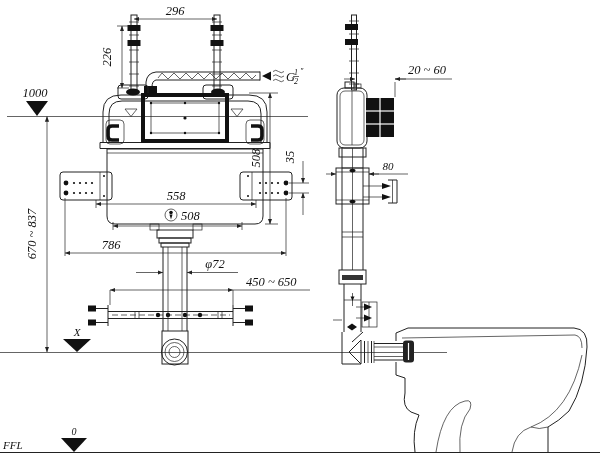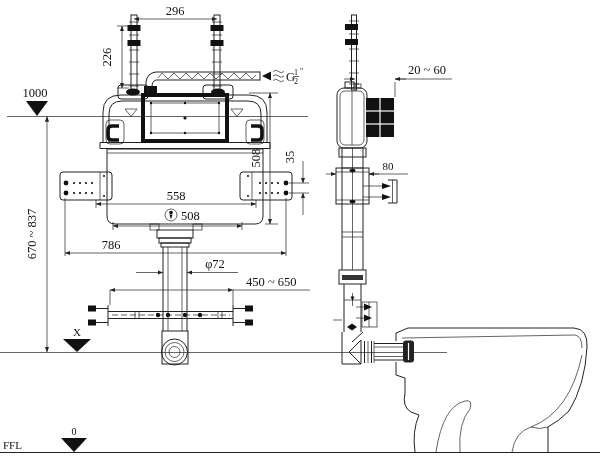--- a/index.html
+++ b/index.html
@@ -1,16 +1,16 @@
 <!DOCTYPE html>
 <html><head>
 <meta charset="utf-8">
 <style>
   html,body{margin:0;padding:0;background:#fff;}
-  .canvas{width:600px;height:465px;background:#ffffff;position:relative;overflow:hidden;}
+  .canvas{width:600px;height:465px;background:#ffffff;position:relative;overflow:hidden;font-style:italic;}
   svg{display:block;}
   .ln{fill:none;stroke:#222;stroke-width:1;}
   .thin{fill:none;stroke:#222;stroke-width:0.7;}
   .thick{fill:none;stroke:#111;stroke-width:3.5;}
   .blk{fill:#111;stroke:none;}
   .wht{fill:none;stroke:#fff;stroke-width:1.2;}
   .t{font-family:"Liberation Serif","DejaVu Serif",serif;font-size:12.5px;fill:#111;}
   .ts{font-family:"Liberation Serif","DejaVu Serif",serif;font-size:10px;fill:#111;}
   .tm{font-family:"Liberation Serif","DejaVu Serif",serif;font-size:11px;fill:#111;}
   .tf{font-family:"Liberation Serif","DejaVu Serif",serif;font-size:8px;fill:#111;}

